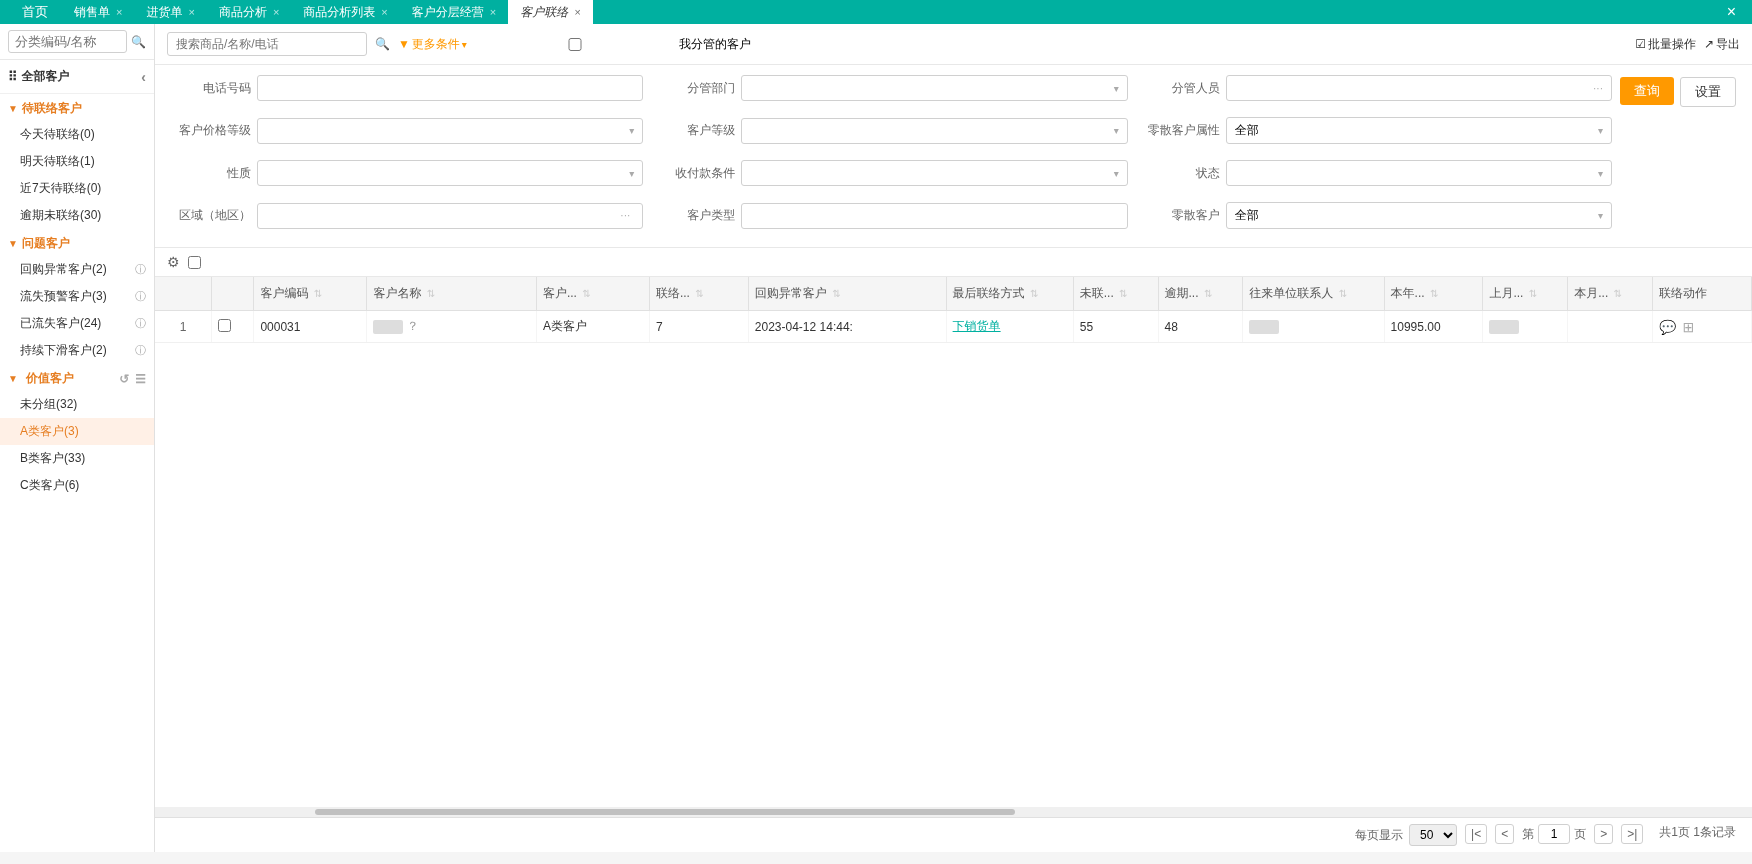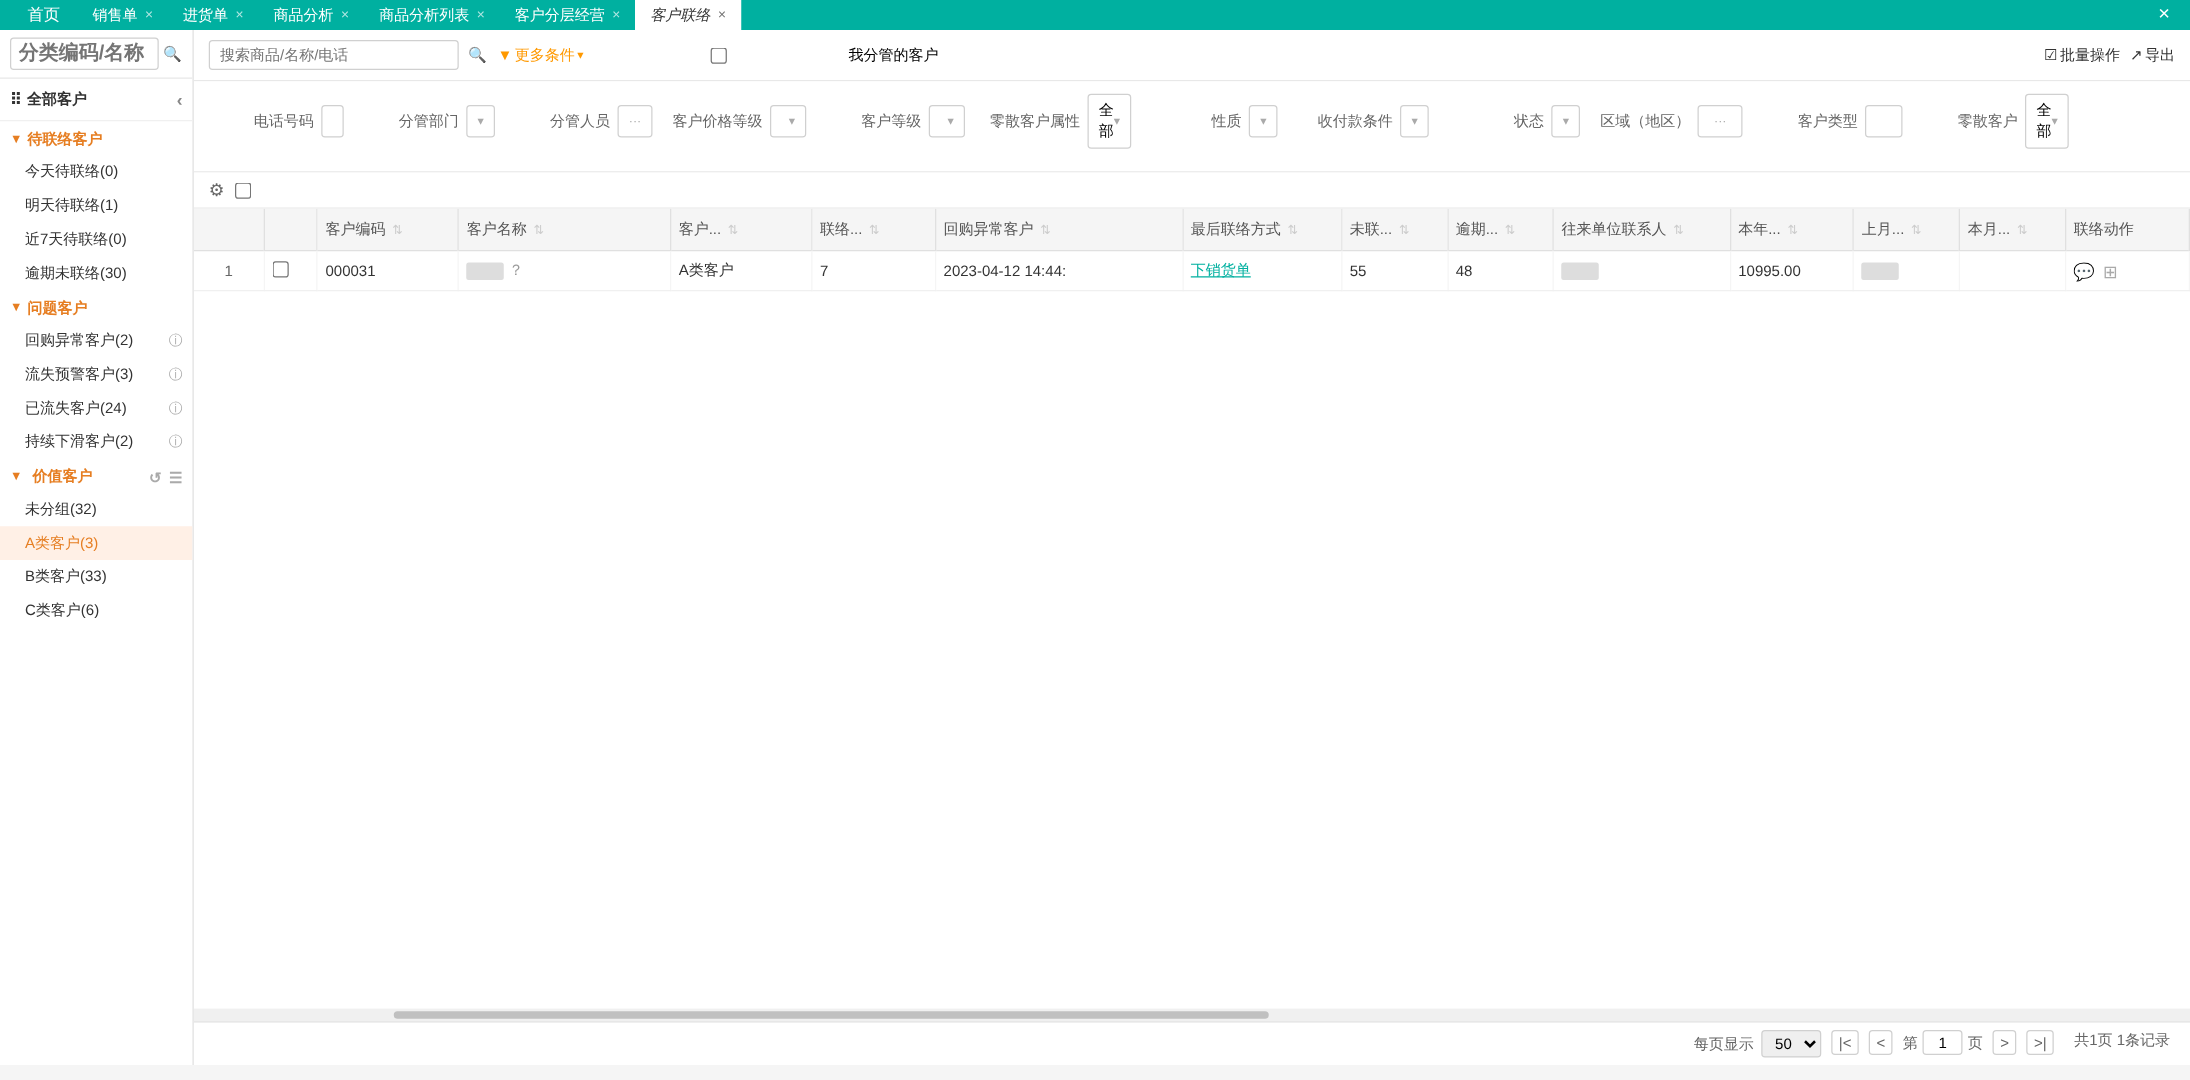--- a/index.html
+++ b/index.html
@@ -33,21 +33,21 @@
     
     .sidebar {
       width: 155px; background: white; border-right: 1px solid #e0e0e0;
       display: flex; flex-direction: column; overflow-y: auto; flex-shrink: 0;
     }
     .sidebar-search {
       display: flex; align-items: center; padding: 6px 8px; border-bottom: 1px solid #e8e8e8;
     }
     .sidebar-search input {
       border: 1px solid #d0d0d0; border-radius: 3px; padding: 3px 6px; width: 100%;
-      font-size: 16px; outline: none; font-weight: bold;
+      font-size: 13px; outline: none;
     }
     .sidebar-search .search-icon { margin-left: 4px; color: #888; cursor: pointer; }
 
     .sidebar-header {
       display: flex; align-items: center; padding: 8px 8px; font-weight: bold; font-size: 13px;
       color: #333; border-bottom: 1px solid #f0f0f0; justify-content: space-between;
     }
     .sidebar-header .collapse { color: #888; cursor: pointer; font-size: 14px; }
 
     .sidebar-group-title {
@@ -329,21 +329,21 @@
         </span>
         <span class="action-btn">
           <span>↗</span>
           <span>导出</span>
         </span>
       </div>
     </div>
 
     <div class="filter-panel">
       <div style="display:flex; gap:8px;">
-        <div style="flex:1; display:flex; flex-direction:row; gap:8px;">
+        <div style="flex:1; display:flex; flex-direction:column; gap:8px;">
 
           <div class="filter-row">
             <div class="filter-group">
               <span class="filter-label">电话号码</span>
               <div class="filter-input"></div>
             </div>
             <div class="filter-group">
               <span class="filter-label">分管部门</span>
               <div class="filter-select">
                 <span></span>
@@ -424,20 +424,24 @@
             <div class="filter-group">
               <span class="filter-label">零散客户</span>
               <div class="filter-select">
                 <span>全部</span>
                 <span class="chevron">▾</span>
               </div>
             </div>
           </div>
         </div>
 
+        <div class="filter-actions">
+          <button class="btn-query">查询</button>
+          <button class="btn-settings">设置</button>
+        </div>
       </div>
     </div>
 
     <div class="table-toolbar">
       <span class="gear-icon">⚙</span>
       <input type="checkbox" class="checkbox-all check-input" style="">
     </div>
 
     <div class="table-container">
       <table>

